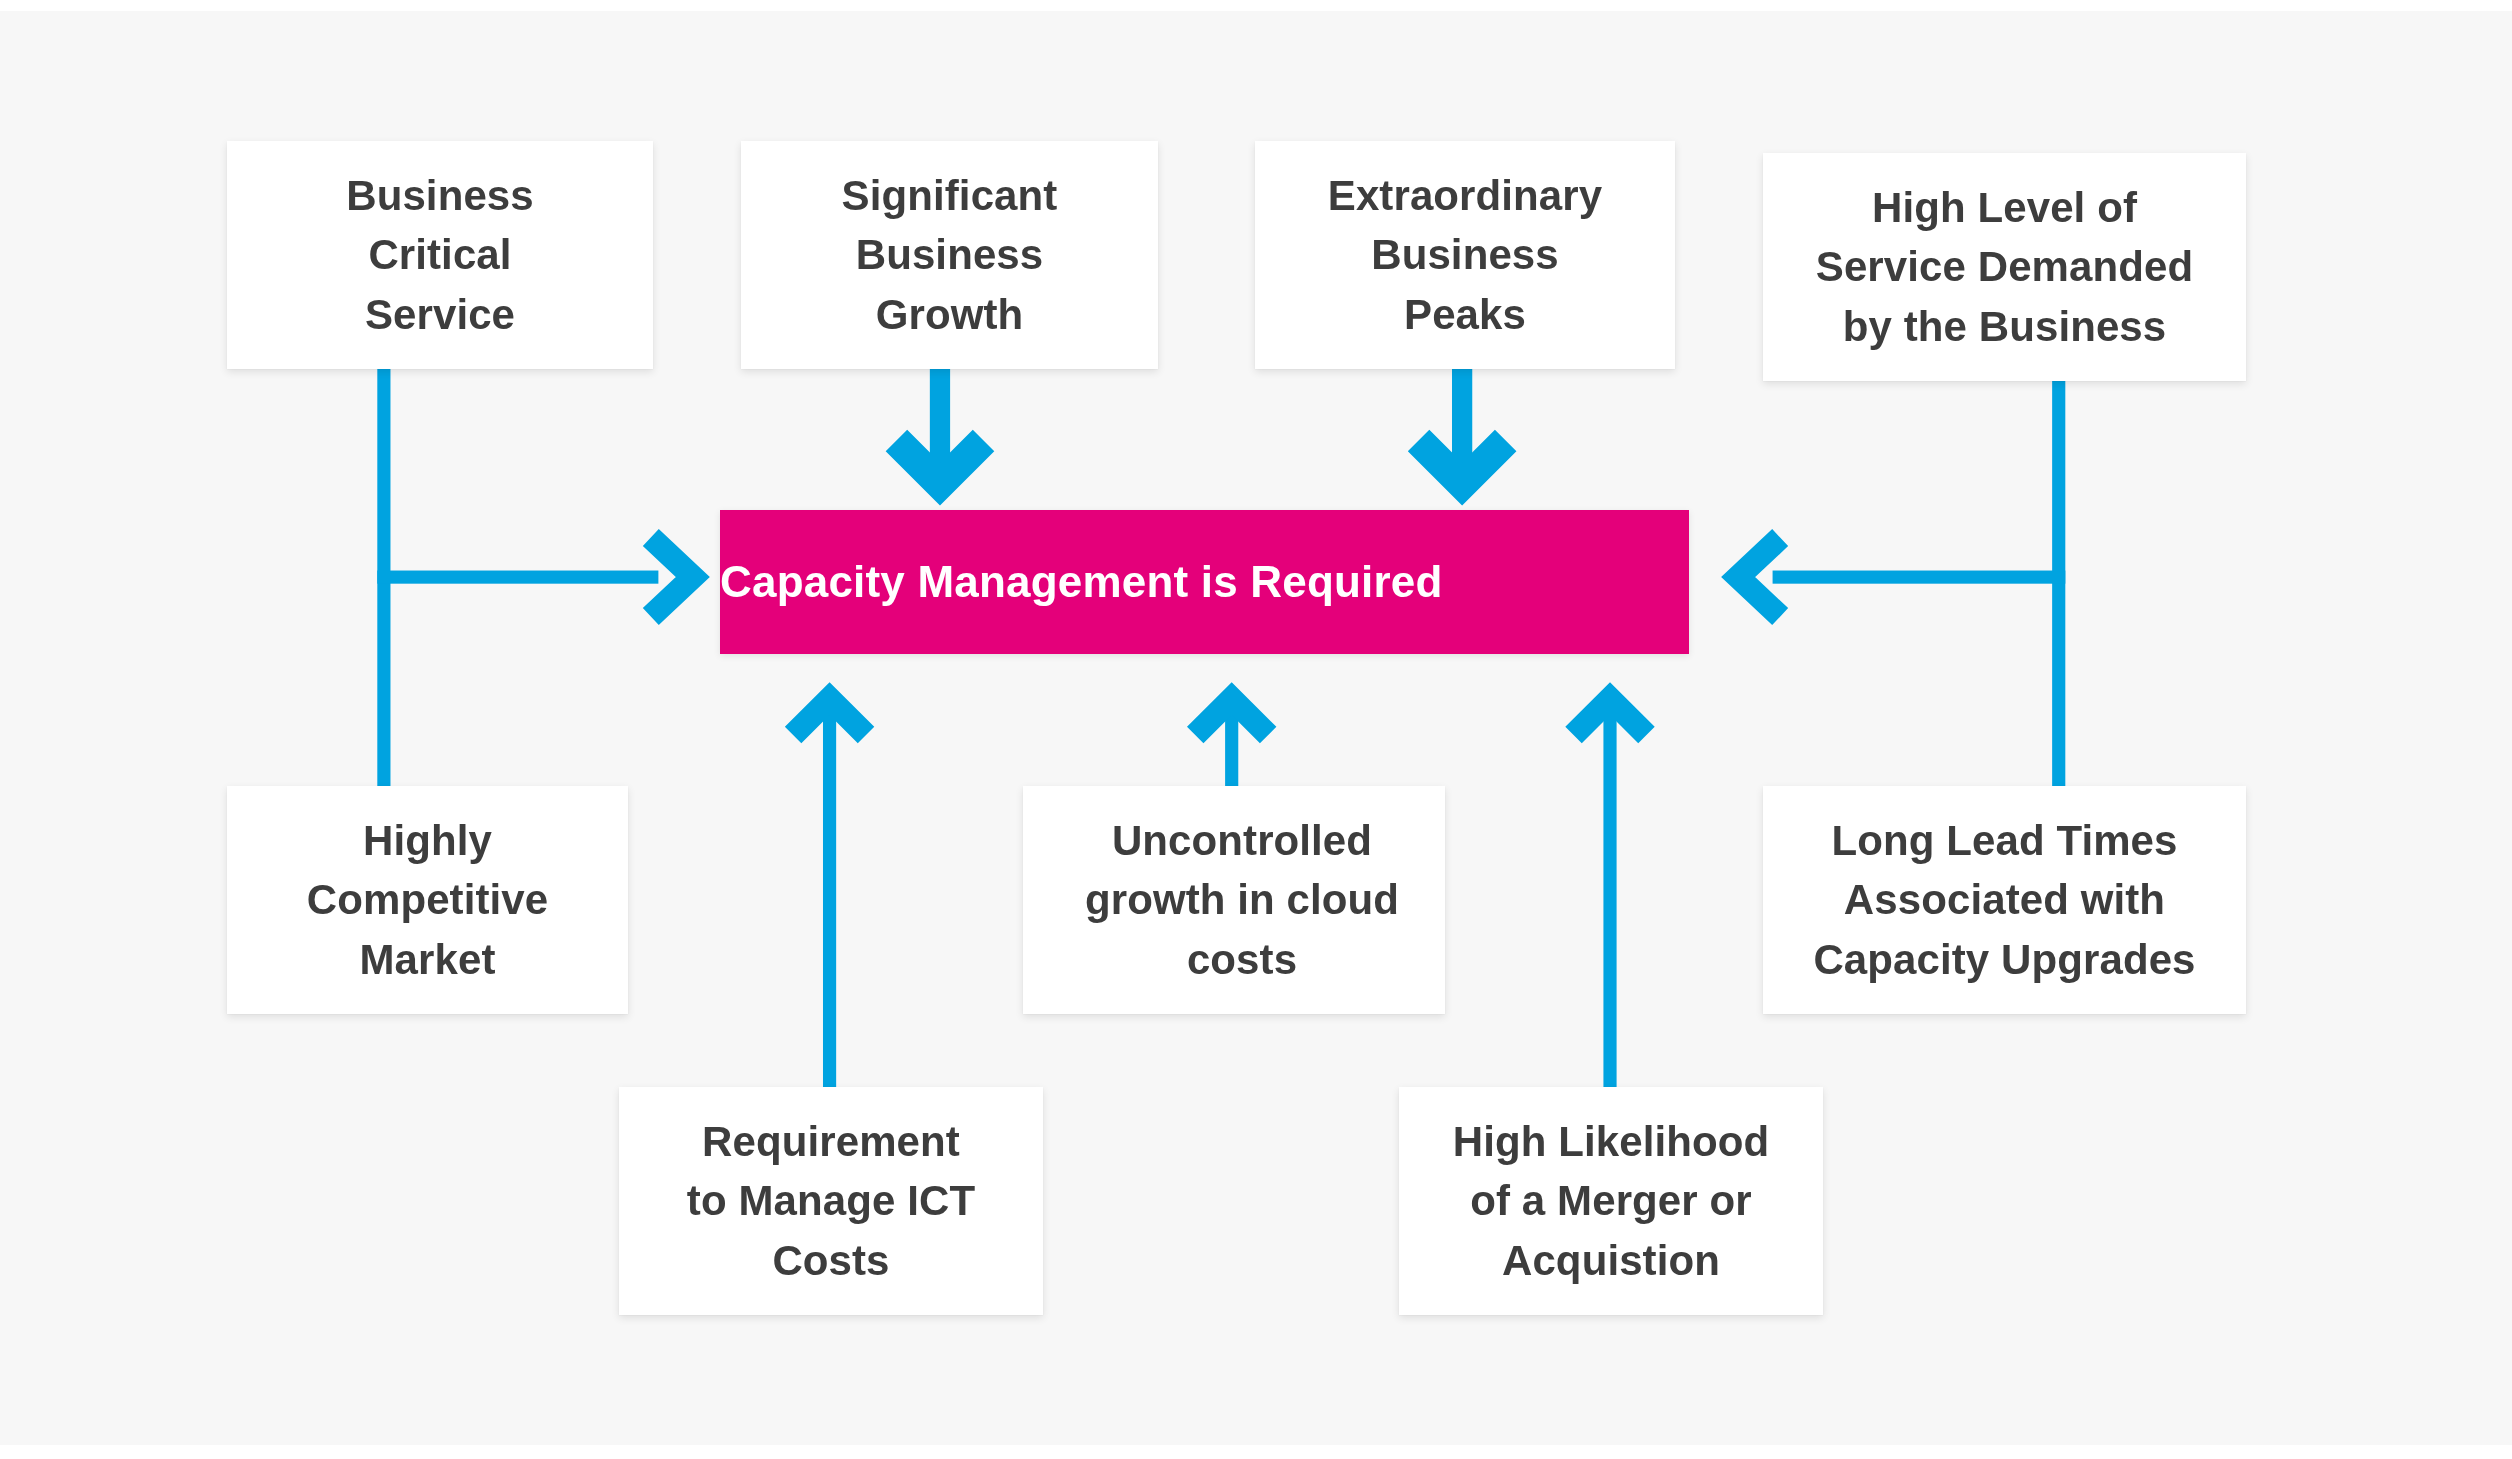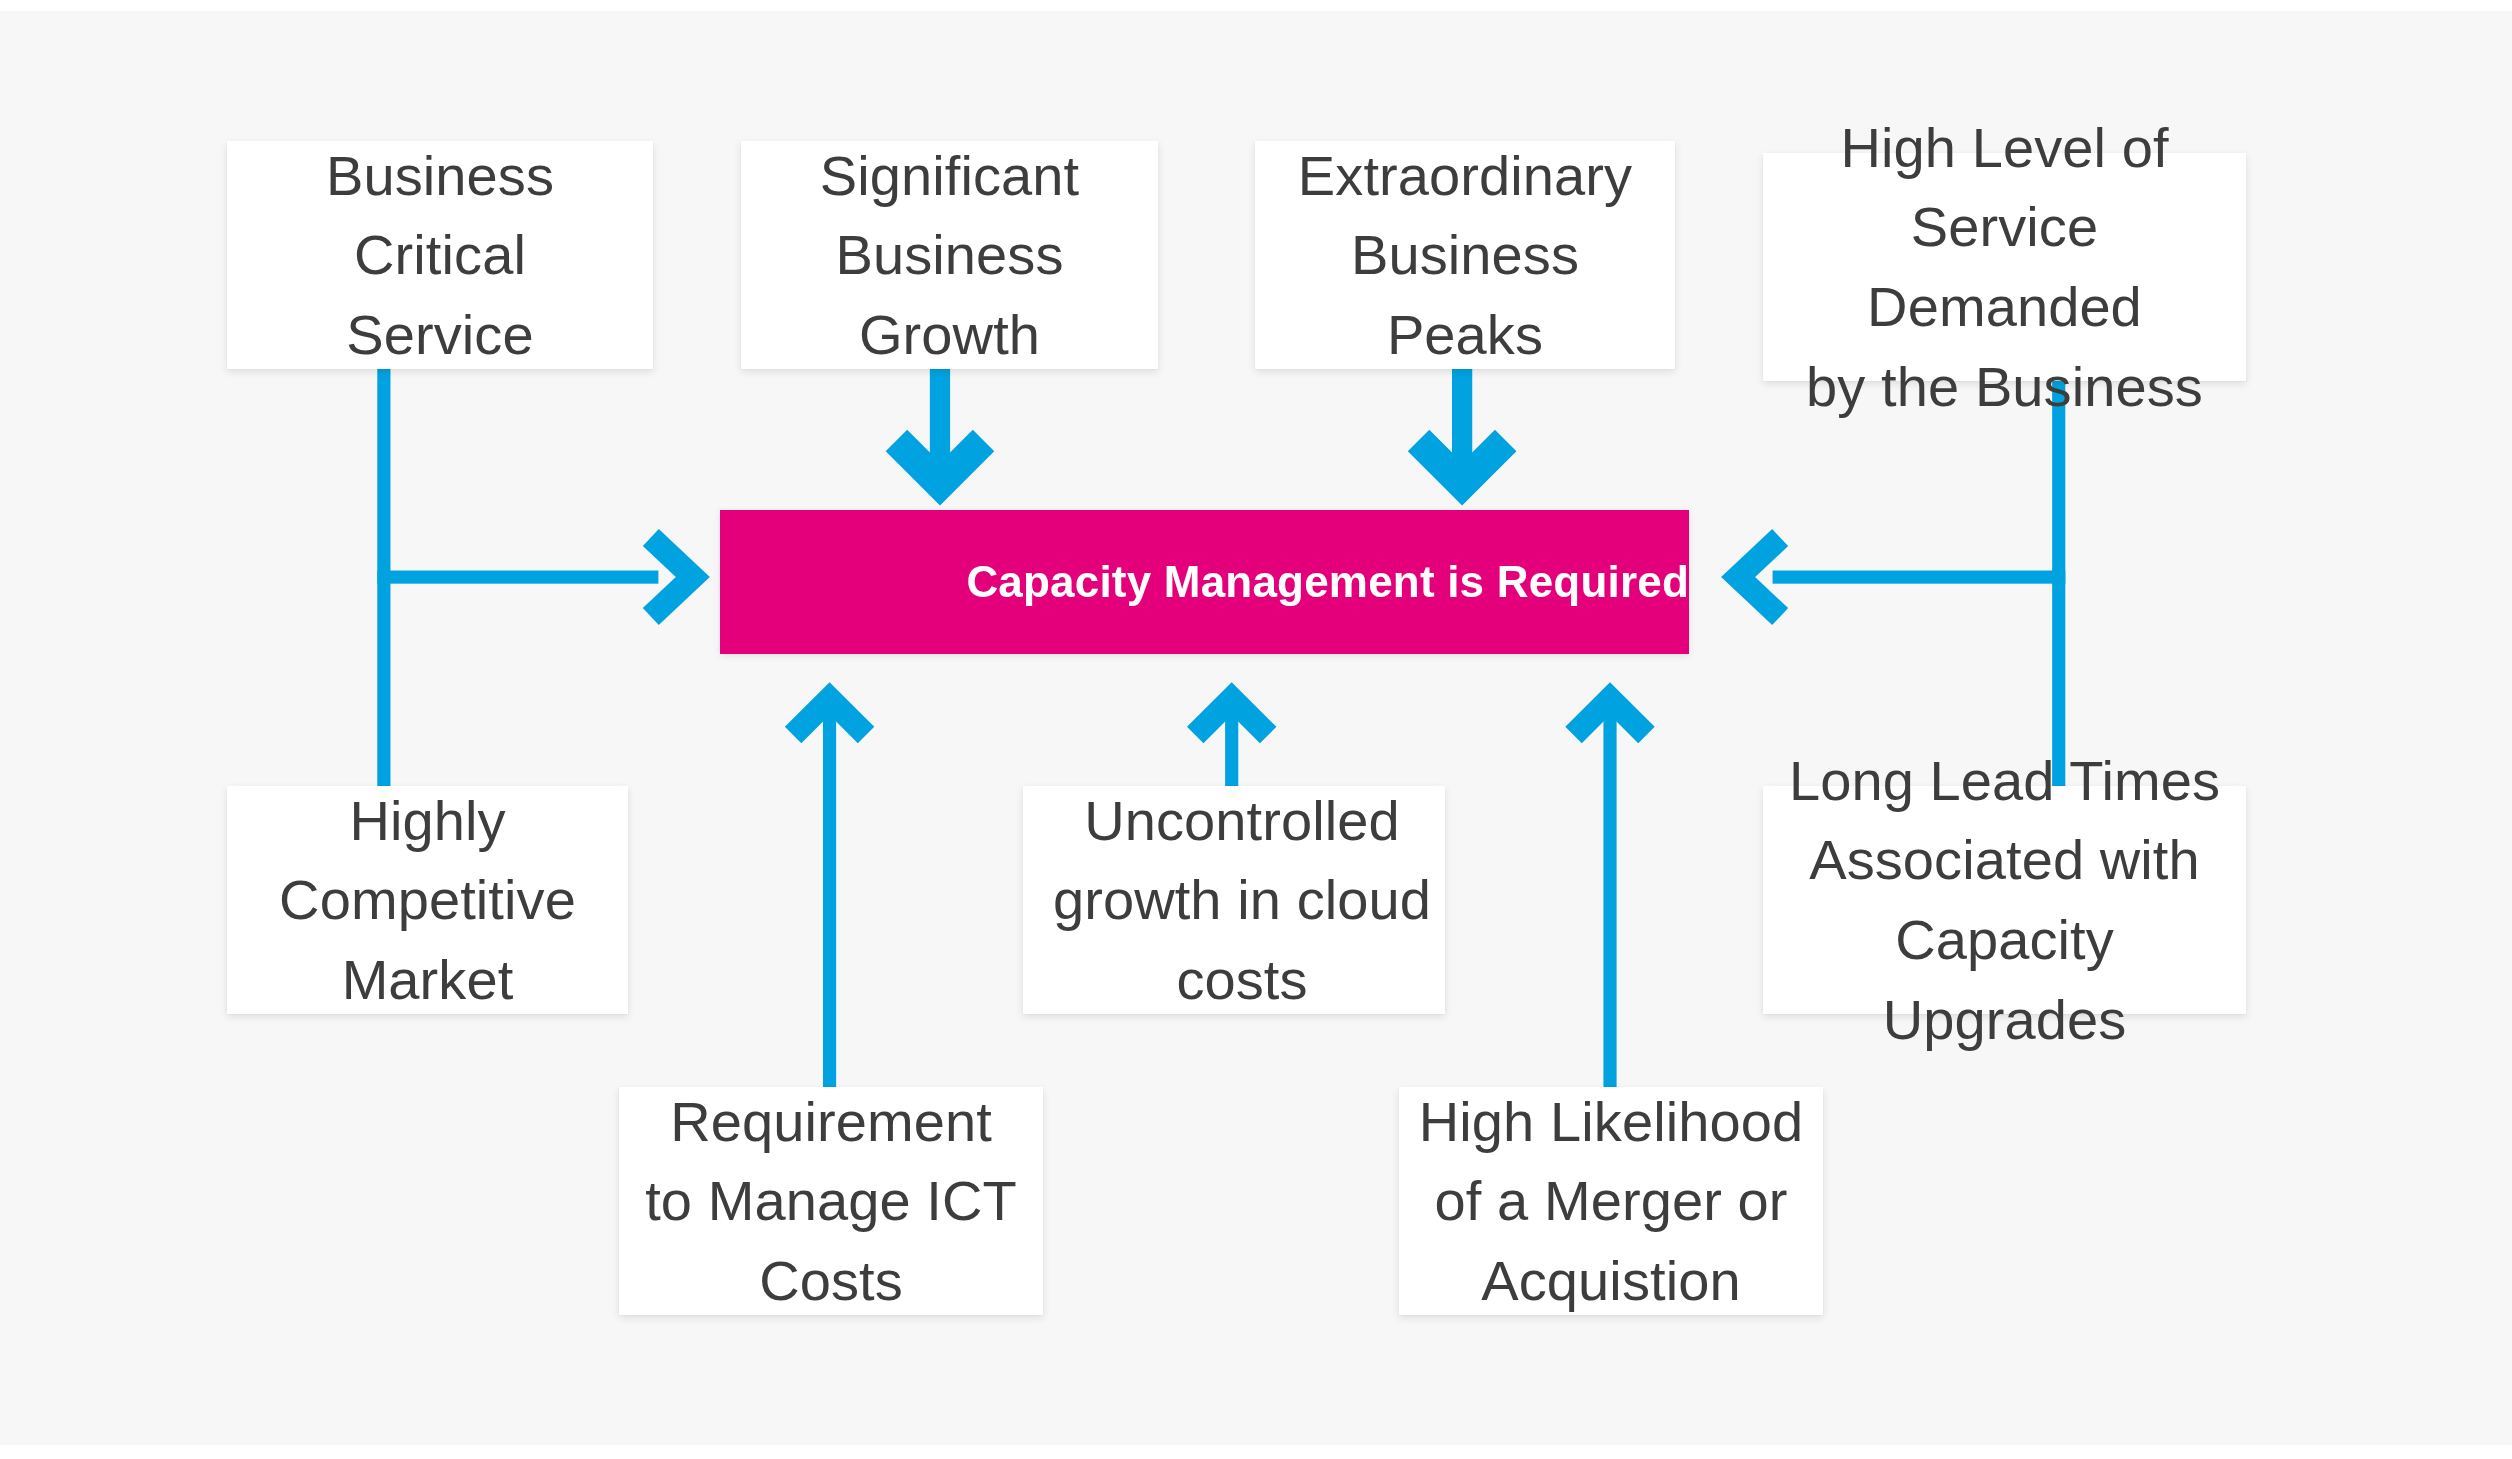--- a/index.html
+++ b/index.html
@@ -41,32 +41,32 @@
     box-shadow: 0 2.5px 8px rgba(0,0,0,0.10), 0 0.5px 1.5px rgba(0,0,0,0.06);
     display: flex;
     align-items: center;
     justify-content: center;
     text-align: center;
     box-sizing: border-box;
     padding: 7px 12px;
   }
   .node .label {
     color: #3d3d3d;
-    font-size: 56px;
+    font-size: 42px;
     line-height: 1.42;
-    font-weight: 400;
+    font-weight: 700;
     letter-spacing: 0.1px;
     white-space: pre-line;
   }
   .center-node {
     position: absolute;
     background: #e4007a;
     display: flex;
     align-items: center;
-    justify-content: flex-end;
+    justify-content: flex-start;
     text-align: center;
     box-sizing: border-box;
     box-shadow: 0 2px 7px rgba(0,0,0,0.09);
   }
   .center-node .label {
     color: #ffffff;
     font-size: 44px;
     font-weight: 700;
     letter-spacing: 0.2px;
     line-height: 1.2;

